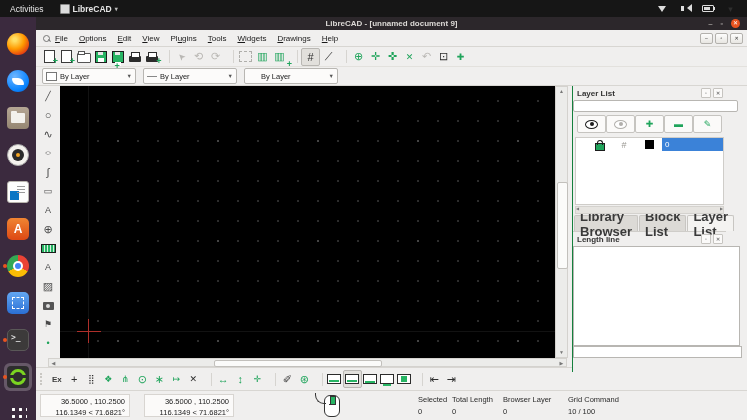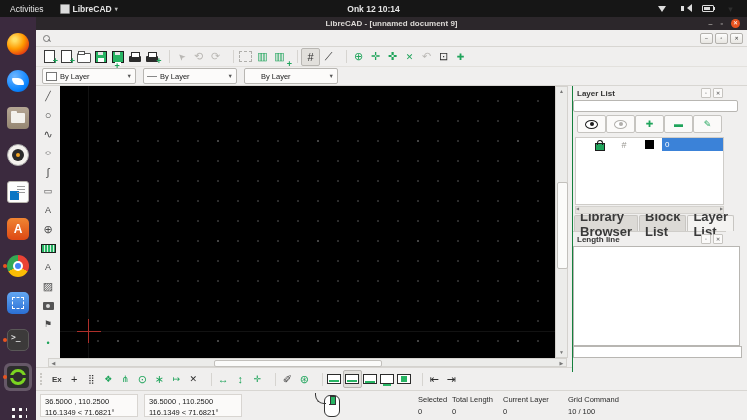--- a/index.html
+++ b/index.html
@@ -188,22 +188,22 @@
   .cmd-input{display:block;width:169px;height:12px;margin:0 auto;background:#fff;border:1px solid #b8b6b2;
     font-size:8px;box-sizing:border-box;}
 
   
   .snapbar{position:absolute;left:0;top:350px;width:536px;height:23px;border-top:1px solid #d8d6d2;
     display:flex;align-items:center;padding-left:4px;box-sizing:border-box;background:#f0efee;}
   .handle{width:3px;height:12px;border-left:2px dotted #c9c7c3;margin-right:3px;flex:none;}
 
   
   .statusbar{position:absolute;left:0;top:373px;width:711px;height:30px;border-top:1px solid #d8d6d2;background:#f0efee;}
-  .coord-box{position:absolute;top:3px;width:98px;height:23px;background:#fbfaf9;border:1px solid #d8d5d1;
-    font-size:7.5px;line-height:11px;padding:1px 4px;box-sizing:border-box;color:#1a1a1a;}
+  .coord-box{position:absolute;top:3px;width:90px;height:23px;background:#fbfaf9;border:1px solid #d8d5d1;
+    font-size:7.5px;line-height:11px;padding:1px 4px;box-sizing:border-box;color:#1a1a1a;text-align:right;}
   .cb1{left:4px;} .cb2{left:108px;}
   .sb-col{position:absolute;top:4px;font-size:7.5px;color:#2a2a2a;}
   .sb-col .lab{font-weight:normal;}
   .sb-col .val{margin-top:3px;}
   .mouse{position:absolute;left:288px;top:4px;width:14px;height:20px;border:1px solid #333;border-radius:6px;background:#fff;}
   .mouse::before{content:"";position:absolute;left:-10px;top:-3px;width:10px;height:10px;
     border-left:1px solid #333;border-bottom:1px solid #333;border-radius:0 0 0 9px;}
   .mouse .lb{position:absolute;left:4.5px;top:0px;width:4px;height:7px;background:#27b463;border:1px solid #333;}
   .mouse .ml{position:absolute;left:4px;top:8px;width:6px;height:1px;background:#333;}
 </style>
@@ -212,21 +212,20 @@
 
 <div id="screen">
 
   <div class="topbar">
     <span class="tb-activities">Activities</span>
     <span class="tb-appmenu">
       <span class="tb-appicon"></span>
       <span>LibreCAD</span>
       <span class="tb-caret">▾</span>
     </span>
-    <span class="tb-clock">Onk 12  10:14</span>
     <span class="topbar-icons">
         <span class="ti ">
           <span class="sh sh-wifi"></span>
         </span>
         <span class="ti ">
           <span class="sh sh-vol"></span>
         </span>
         <span class="ti ">
           <span class="sh sh-batt"></span>
         </span>
@@ -279,20 +278,31 @@
       <span class="title-text">LibreCAD - [unnamed document 9]</span>
       <span class="titlebar-buttons">
           <span class="cap-btn">–</span>
           <span class="cap-btn">▫</span>
           <span class="cap-close">✕</span>
         </span>
     </div>
 
     <div class="menubar">
       <span class="doc-icon"></span>
+      <span class="menu-items">
+          <span class="menu-item"><u>F</u>ile</span>
+          <span class="menu-item"><u>O</u>ptions</span>
+          <span class="menu-item"><u>E</u>dit</span>
+          <span class="menu-item"><u>V</u>iew</span>
+          <span class="menu-item">Pl<u>u</u>gins</span>
+          <span class="menu-item"><u>T</u>ools</span>
+          <span class="menu-item"><u>W</u>idgets</span>
+          <span class="menu-item"><u>D</u>rawings</span>
+          <span class="menu-item"><u>H</u>elp</span>
+        </span>
       <span class="mdi-buttons">
           <span class="mdi-btn">–</span>
           <span class="mdi-btn">▫</span>
           <span class="mdi-btn">✕</span>
         </span>
     </div>
 
     <div class="tb1">
         <span class="ti ">
           <span class="sh sh-page plus"></span>
@@ -517,21 +527,21 @@
       </div>
       <div class="sb-col" style="left:382px">
         <div class="lab">Selected</div>
         <div class="val">0</div>
       </div>
       <div class="sb-col" style="left:416px">
         <div class="lab">Total Length</div>
         <div class="val">0</div>
       </div>
       <div class="sb-col" style="left:467px">
-        <div class="lab">Current Layer</div>
+        <div class="lab">Browser Layer</div>
         <div class="val">0</div>
       </div>
       <div class="sb-col" style="left:532px">
         <div class="lab">Grid Command</div>
         <div class="val">10 / 100</div>
       </div>
     </div>
   </div>
 </div>
 

